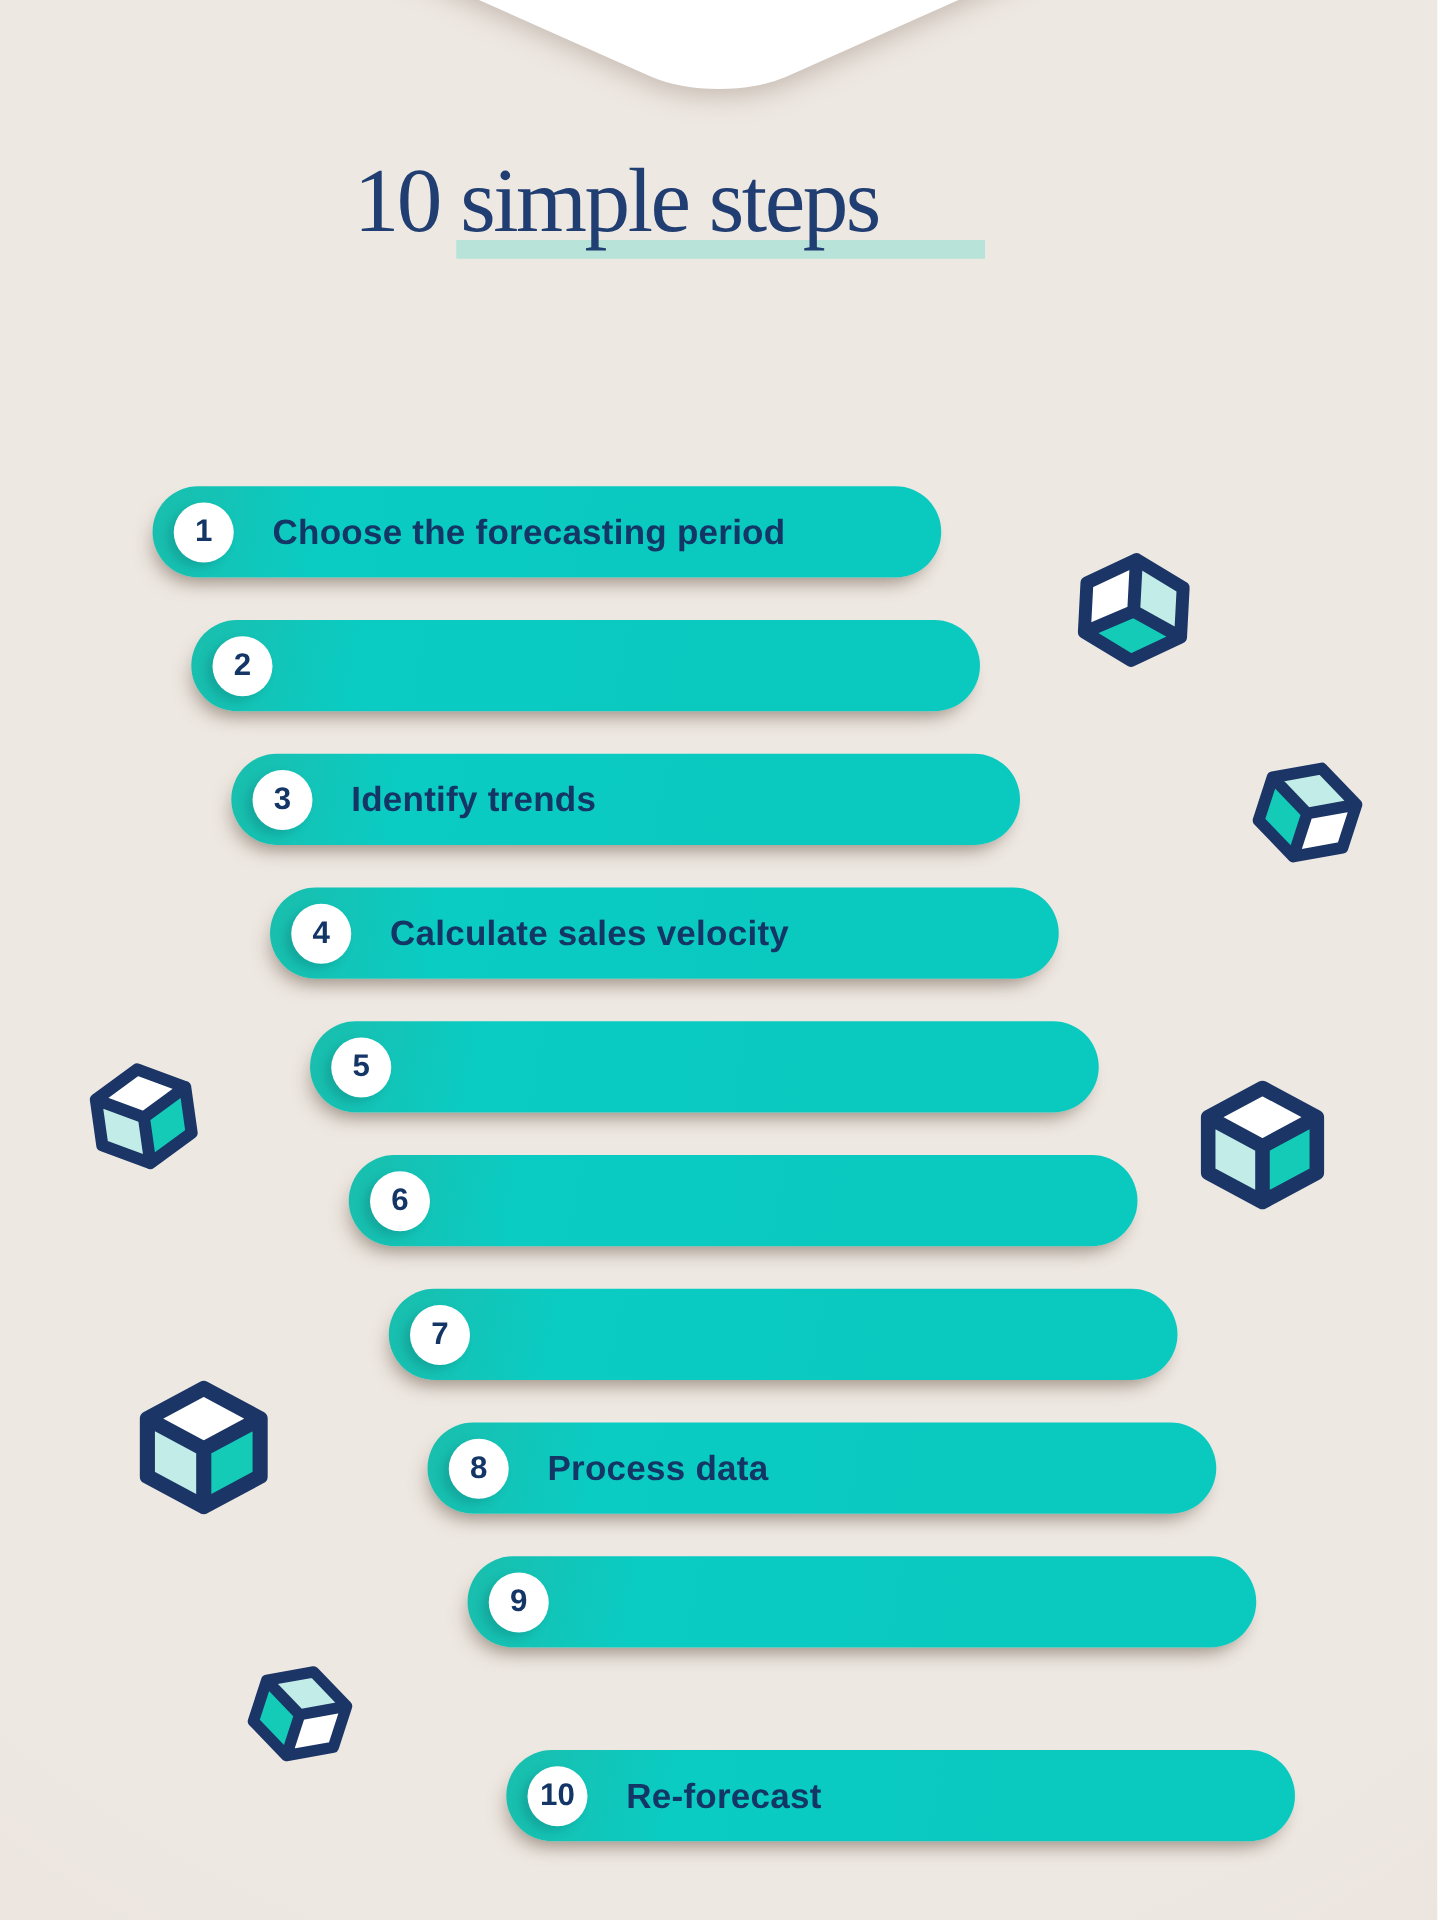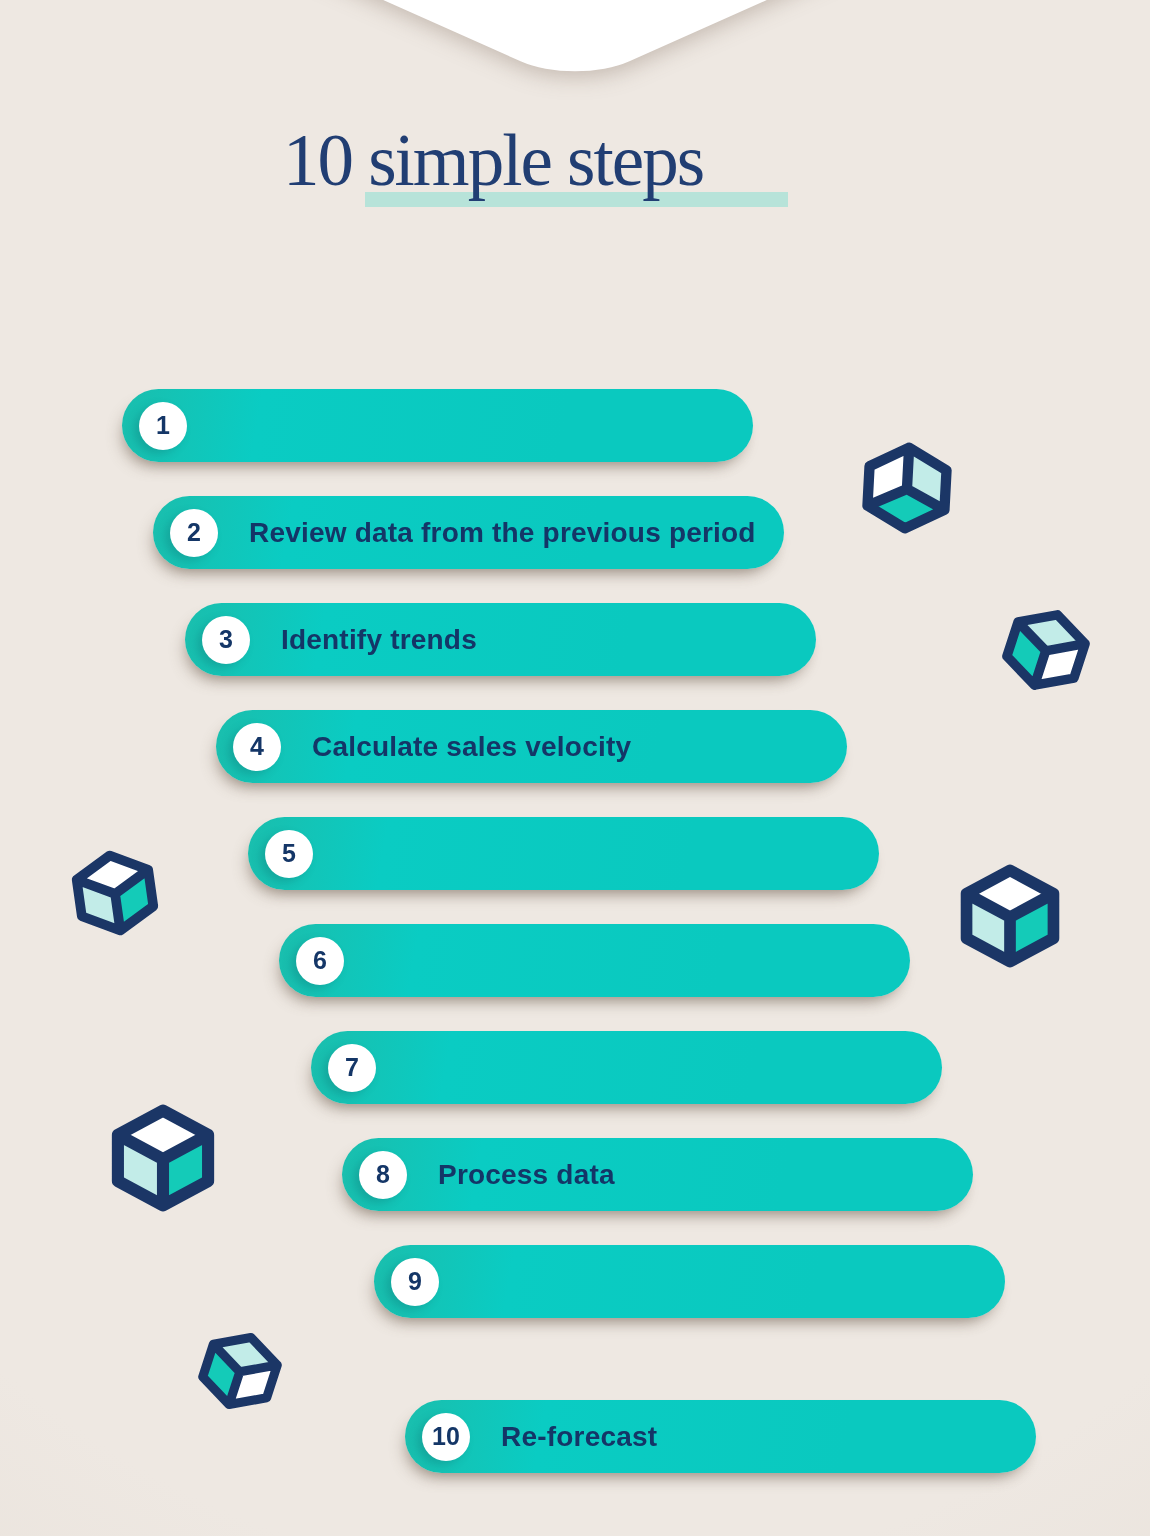--- a/index.html
+++ b/index.html
@@ -101,24 +101,24 @@
   <header class="title-block">
     <div class="title-underline"></div>
     <h1 class="title">
       <span>10 simple steps</span>
     </h1>
   </header>
 
   <ol class="steps">
     <li class="pill">
       <span class="num">1</span>
+      <span class="label">Choose the forecasting period</span>
     </li>
     <li class="pill">
       <span class="num">2</span>
-      <span class="label">Review data from the previous period</span>
     </li>
     <li class="pill">
       <span class="num">3</span>
       <span class="label">Identify trends</span>
     </li>
     <li class="pill">
       <span class="num">4</span>
       <span class="label">Calculate sales velocity</span>
     </li>
     <li class="pill">

